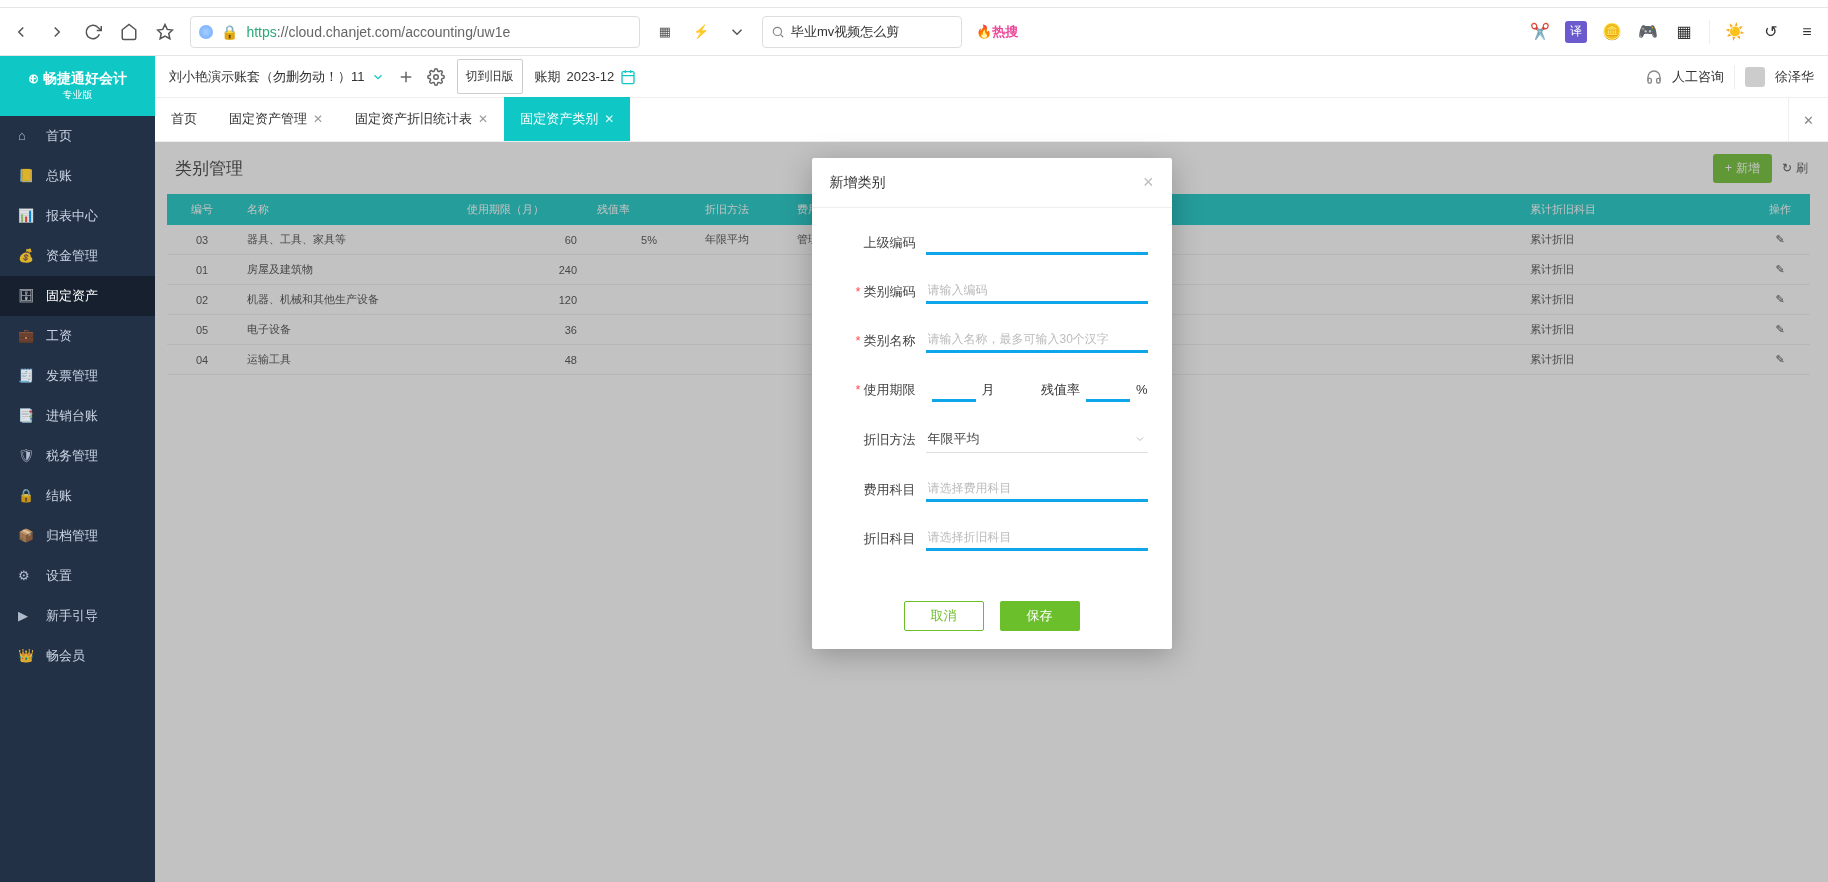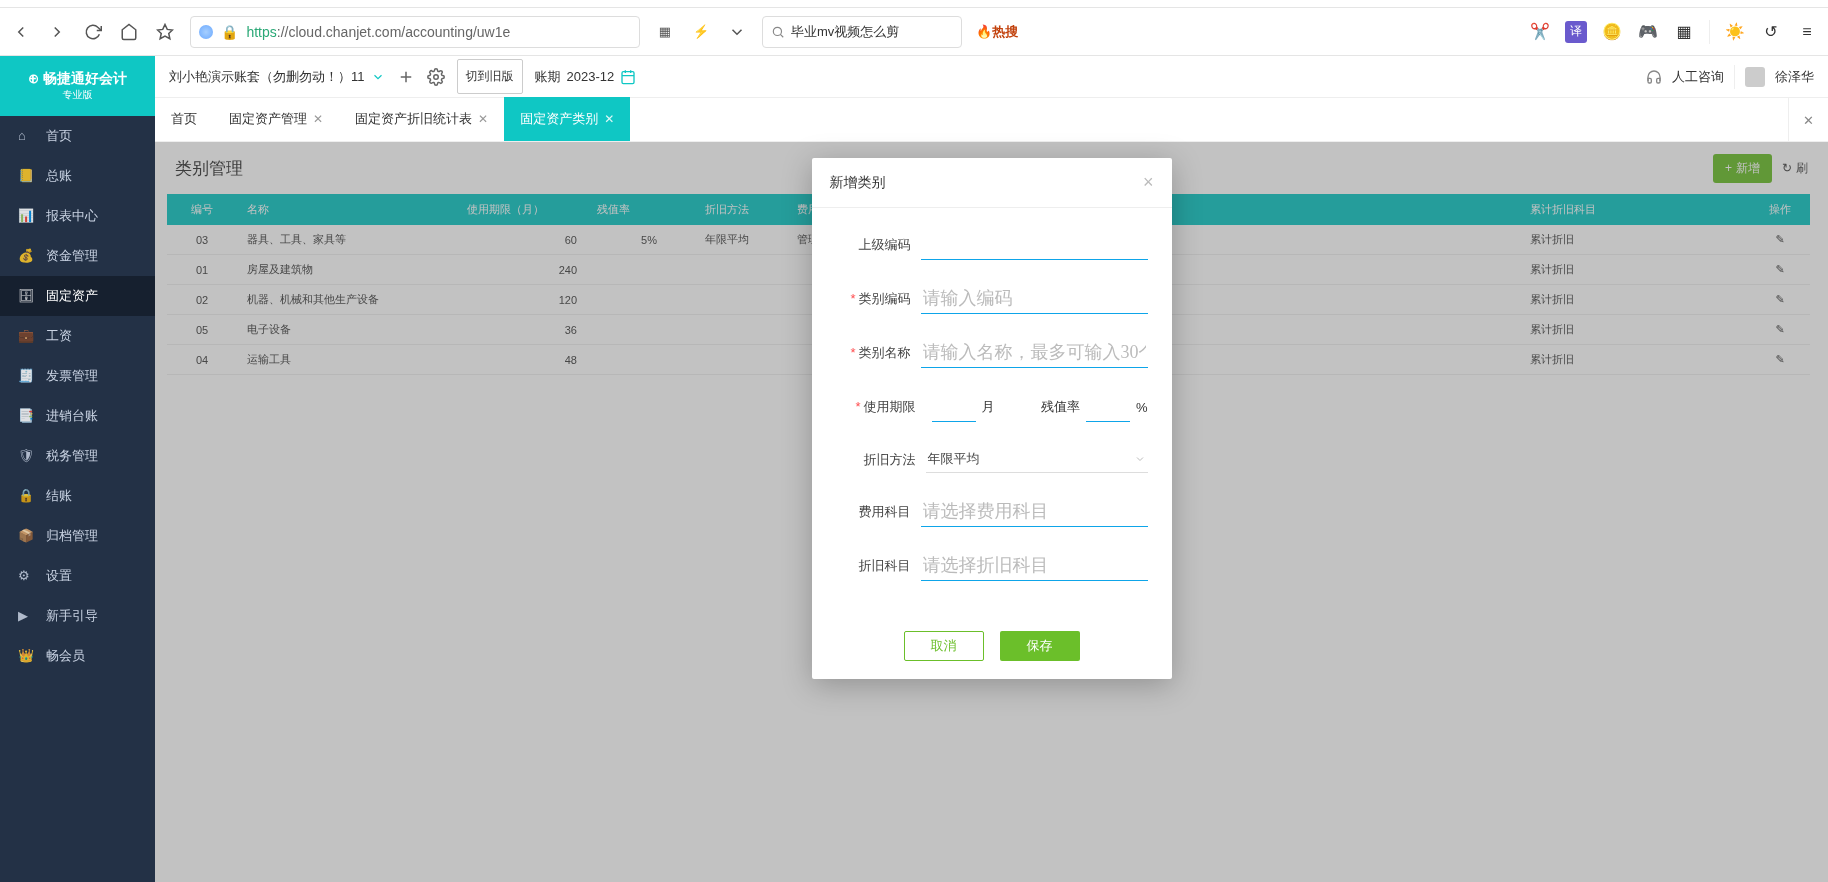--- a/index.html
+++ b/index.html
@@ -6,21 +6,21 @@
   body { font-family: "Microsoft YaHei", Arial, sans-serif; font-size: 13px; color: #333; background: #fff; overflow: hidden; }
   .browser-bar { height: 48px; background: #fff; border-bottom: 1px solid #e5e5e5; display: flex; align-items: center; padding: 0 10px; gap: 14px; }
   .nav-icon { width: 22px; height: 22px; display: flex; align-items: center; justify-content: center; color: #555; cursor: pointer; }
   .nav-icon svg { width: 18px; height: 18px; }
   .url-box { flex: 0 0 450px; height: 32px; border: 1px solid #ddd; border-radius: 4px; display: flex; align-items: center; padding: 0 8px; gap: 8px; font-size: 14px; color: #333; }
   .url-box .prot { color: #2aa876; }
   .url-box .host { color: #666; }
   .lock-dot { width: 14px; height: 14px; border-radius: 50%; background: radial-gradient(#a6cfff, #6ba9ff); }
   .lock-ic { color: #2aa876; }
   .srch-box { flex: 0 0 200px; height: 32px; border: 1px solid #ddd; border-radius: 4px; display: flex; align-items: center; padding: 0 8px; gap: 6px; font-size: 13px; color: #333; }
-  .hot-tag { color: #c2410c; font-weight: bold; }
+  .hot-tag { color: #ec4899; font-weight: bold; }
   .tb-ic { width: 22px; height: 22px; display: flex; align-items: center; justify-content: center; font-size: 16px; cursor: pointer; }
   .sep { width: 1px; height: 24px; background: #eee; }
   .layout { display: flex; height: calc(100vh - 8px - 48px); }
   .sidebar { width: 155px; background: #233146; color: #c9d3e3; display: flex; flex-direction: column; }
   .side-logo { height: 60px; background: #0fc7c4; display: flex; flex-direction: column; align-items: center; justify-content: center; color: #fff; font-size: 14px; font-weight: bold; }
   .side-logo .sub { font-size: 10px; font-weight: normal; }
   .side-item { height: 40px; display: flex; align-items: center; padding: 0 18px; gap: 12px; font-size: 13px; cursor: pointer; }
   .side-item.active { background: #16202f; color: #fff; }
   .side-item .ic { width: 16px; height: 16px; opacity: .85; }
   .main { flex: 1; display: flex; flex-direction: column; position: relative; }
@@ -55,21 +55,21 @@
   .row-act { color: #888; cursor: pointer; }
   
   .overlay { position: absolute; left: 0; top: 86px; right: 0; bottom: 0; background: rgba(80,80,80,.35); display: flex; justify-content: center; align-items: flex-start; }
   .modal { width: 360px; background: #fff; border-radius: 2px; box-shadow: 0 6px 30px rgba(0,0,0,.25); margin-top: 16px; display: flex; flex-direction: column; }
   .modal-h { padding: 14px 18px; border-bottom: 1px solid #eee; font-size: 14px; display: flex; align-items: center; }
   .modal-h .x { margin-left: auto; color: #bbb; cursor: pointer; font-size: 18px; }
   .modal-b { padding: 22px 24px 8px; flex: 1; }
   .frow { display: flex; align-items: center; margin-bottom: 24px; font-size: 13px; }
   .flabel { width: 80px; text-align: right; color: #444; margin-right: 10px; }
   .req::before { content: "*"; color: #ff4d4f; margin-right: 3px; }
-  .finput { flex: 1; border: none; border-bottom: 1px solid #0ea5e9; padding: 4px 2px; font-size: 18px; outline: none; font-family: Liberation Serif, serif; }
+  .finput { flex: 1; border: none; border-bottom: 3px solid #0ea5e9; padding: 4px 2px; font-size: 12px; outline: none; }
   .finput::placeholder { color: #bbb; }
   .frow-inline { display: flex; align-items: center; gap: 6px; margin-bottom: 24px; font-size: 13px; }
   .frow-inline .finput { width: 44px; flex: none; text-align: center; }
   .fsel { flex: 1; border: none; border-bottom: 1px solid #ddd; padding: 4px 2px; font-size: 13px; color: #444; background: #fff; display: flex; align-items: center; justify-content: space-between; cursor: pointer; }
   .fsel svg { color: #bbb; }
   .modal-f { padding: 18px; display: flex; justify-content: center; gap: 16px; }
   .mbtn { width: 80px; height: 30px; border-radius: 2px; font-size: 13px; cursor: pointer; border: none; }
   .mbtn.cancel { border: 1px solid #6bbf2a; color: #6bbf2a; background: #fff; }
   .mbtn.save { background: #6bbf2a; color: #fff; }
   .browser-top-row { height: 8px; background: #fff; border-bottom: 1px solid #e5e5e5; }

